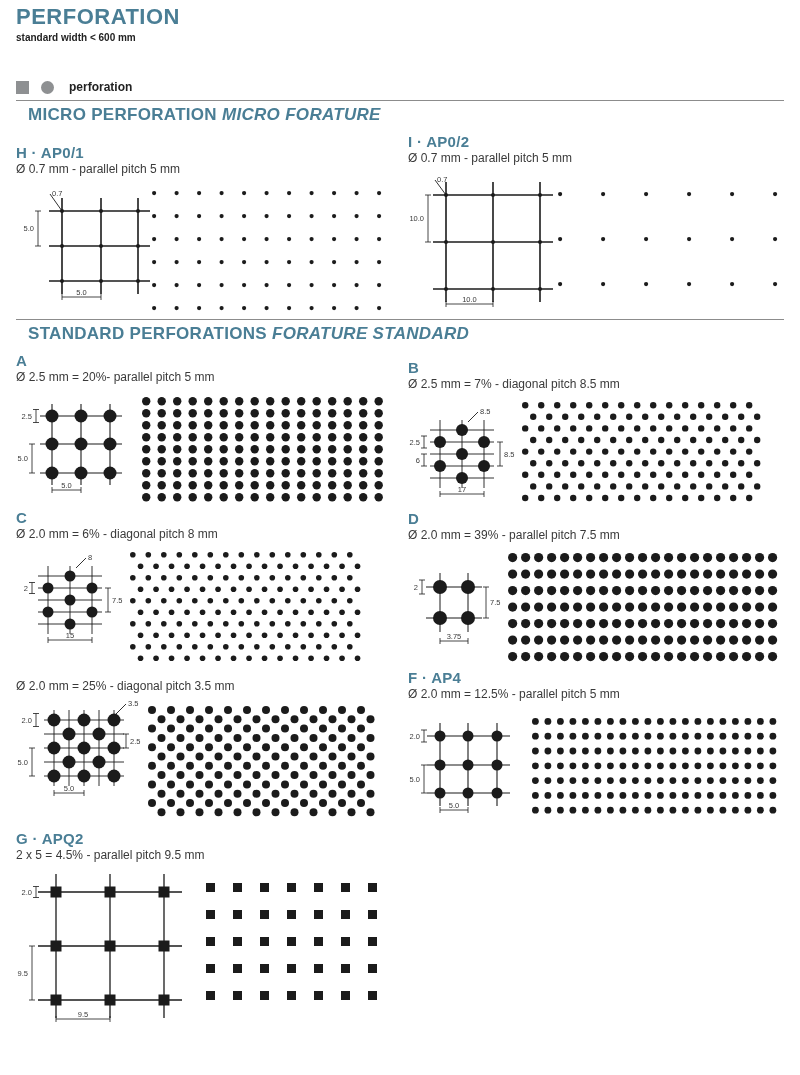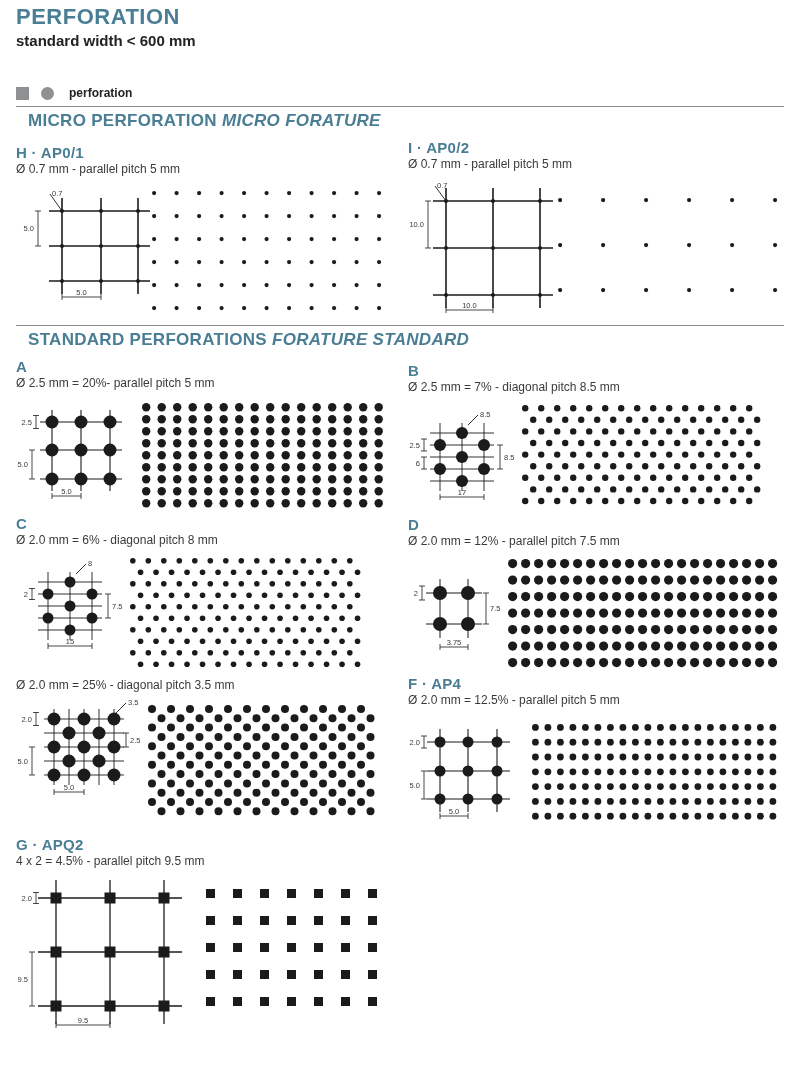--- a/index.html
+++ b/index.html
@@ -1,27 +1,27 @@
 <!DOCTYPE html>
 <html style="--accent: #4a7e95; --gray: #8e9092;"><head>
 <meta charset="utf-8">
 <style>
   html,body{margin:0;padding:0;background:#fff;}
   body{width:800px;height:1075px;overflow:hidden;font-family:"Liberation Sans",sans-serif;color:#2e2e2e;}
   .page{padding:0 16px;box-sizing:border-box;width:800px;}
   h1{margin:4px 0 2px;font-size:22px;letter-spacing:.5px;color:var(--accent);font-weight:bold;}
-  .subtitle{font-size:15px;font-weight:bold;color:#222;}
+  .subtitle{font-size:10px;font-weight:bold;color:#222;}
   .legend{margin-top:36px;display:flex;align-items:center;gap:9px;height:16px;}
   .lg-sq{width:13px;height:13px;background:var(--gray);display:inline-block;}
   .lg-ci{width:13px;height:13px;border-radius:50%;background:var(--gray);display:inline-block;margin-left:3px;}
   .lg-label{font-size:12px;font-weight:bold;color:#222;margin-left:6px;}
   .rule{border:none;border-top:1px solid #8c8c8c;margin:5px 0 4px;}
   h2{margin:2px 12px 4px;font-size:17px;color:var(--accent);font-weight:bold;letter-spacing:.3px;}
   h2 em{font-weight:600;font-style:italic;}
-  .row{display:flex;align-items:center;}
+  .row{display:flex;align-items:flex-end;}
   .col-l{width:392px;flex:0 0 392px;}
   .col-r{flex:1;min-width:0;}
   h3{margin:4px 0 1px;font-size:15px;color:var(--accent);font-weight:bold;letter-spacing:.3px;}
   .desc{margin:0;font-size:12px;color:#3a3a3a;}
   .figure{display:flex;gap:0;align-items:flex-start;margin-top:5px;}
   svg{display:block;}
   .sect{margin-bottom:2px;}
 </style>
 </head>
 <body>
@@ -747,21 +747,21 @@
             <circle cx="167.55" cy="108.3" r="2.8" fill="#1b1b1b"></circle>
             <circle cx="183.05" cy="108.3" r="2.8" fill="#1b1b1b"></circle>
             <circle cx="198.55" cy="108.3" r="2.8" fill="#1b1b1b"></circle>
             <circle cx="214.05" cy="108.3" r="2.8" fill="#1b1b1b"></circle>
             <circle cx="229.55" cy="108.3" r="2.8" fill="#1b1b1b"></circle>
           </svg>
       </div>
     </section>
     <section class="sect col-r">
       <h3>D</h3>
-      <p class="desc">Ø 2.0 mm = 12% - parallel pitch 7.5 mm</p>
+      <p class="desc">Ø 2.0 mm = 39% - parallel pitch 7.5 mm</p>
       <div class="figure">
         <svg style="margin-top:4px" width="98" height="98" viewBox="0 0 98 98">
             <line x1="32" y1="22" x2="32" y2="81" stroke="#1b1b1b" stroke-width="1"></line>
             <line x1="60" y1="22" x2="60" y2="81" stroke="#1b1b1b" stroke-width="1"></line>
             <line x1="18" y1="36" x2="74" y2="36" stroke="#1b1b1b" stroke-width="1"></line>
             <line x1="18" y1="67" x2="74" y2="67" stroke="#1b1b1b" stroke-width="1"></line>
             <circle cx="32" cy="36" r="7" fill="#1b1b1b"></circle>
             <circle cx="32" cy="67" r="7" fill="#1b1b1b"></circle>
             <circle cx="60" cy="36" r="7" fill="#1b1b1b"></circle>
             <circle cx="60" cy="67" r="7" fill="#1b1b1b"></circle>
@@ -1301,21 +1301,21 @@
             <circle cx="230.4" cy="94.20000000000002" r="3.4" fill="#1b1b1b"></circle>
             <circle cx="242.9" cy="94.20000000000002" r="3.4" fill="#1b1b1b"></circle>
           </svg>
       </div>
     </section>
   </div>
 
   <div class="row">
     <section class="sect col-l" style="margin-top:6px">
       <h3>G · APQ2</h3>
-      <p class="desc">4 x 2 = 4.5% - parallel pitch 9.5 mm</p>
+      <p class="desc">2 x 5 = 4.5% - parallel pitch 9.5 mm</p>
       <div class="figure">
         <svg width="170" height="160" viewBox="0 0 170 160">
             <line x1="40" y1="7" x2="40" y2="151" stroke="#1b1b1b" stroke-width="1.3"></line>
             <line x1="94" y1="7" x2="94" y2="151" stroke="#1b1b1b" stroke-width="1.3"></line>
             <line x1="148" y1="7" x2="148" y2="151" stroke="#1b1b1b" stroke-width="1.3"></line>
             <line x1="22" y1="25" x2="166" y2="25" stroke="#1b1b1b" stroke-width="1.3"></line>
             <line x1="22" y1="79" x2="166" y2="79" stroke="#1b1b1b" stroke-width="1.3"></line>
             <line x1="22" y1="133" x2="166" y2="133" stroke="#1b1b1b" stroke-width="1.3"></line>
             <rect x="34.5" y="19.5" width="11" height="11" fill="#1b1b1b"></rect>
             <rect x="34.5" y="73.5" width="11" height="11" fill="#1b1b1b"></rect>

